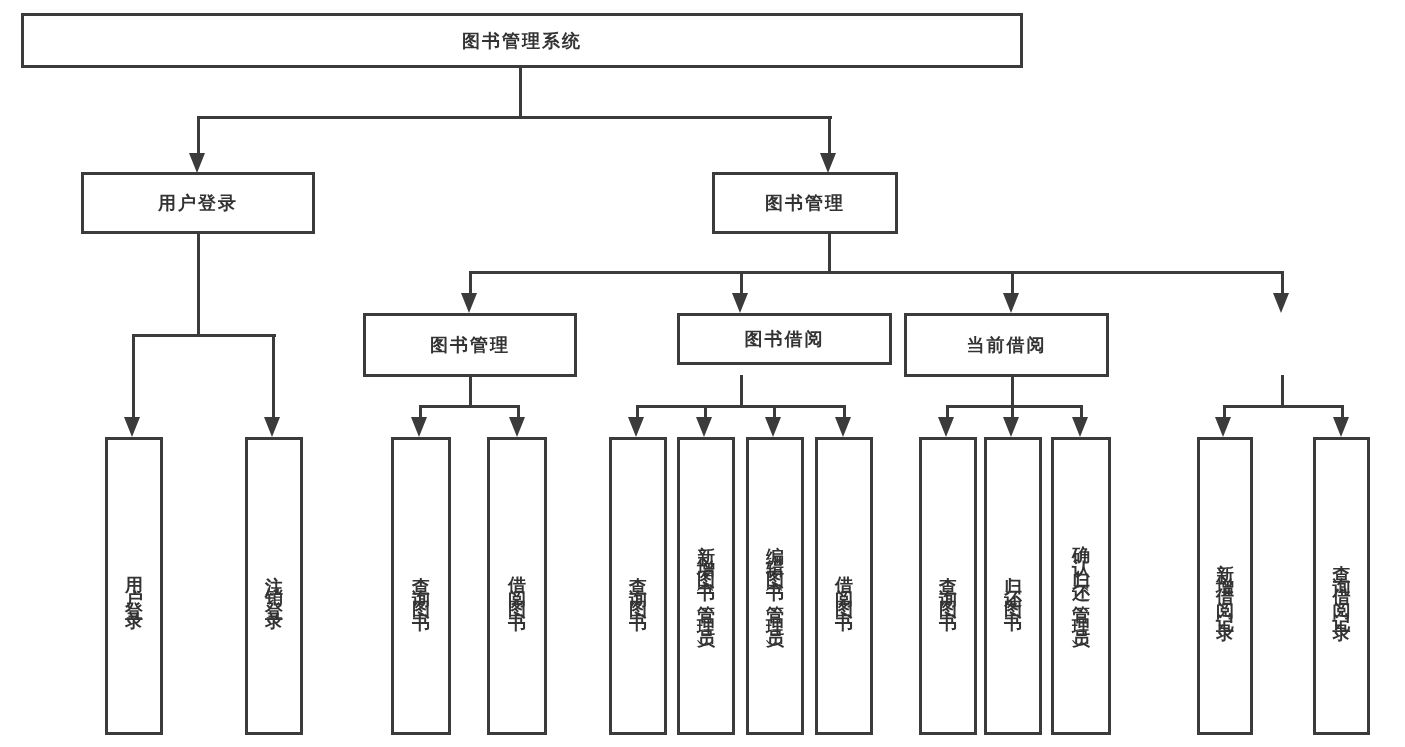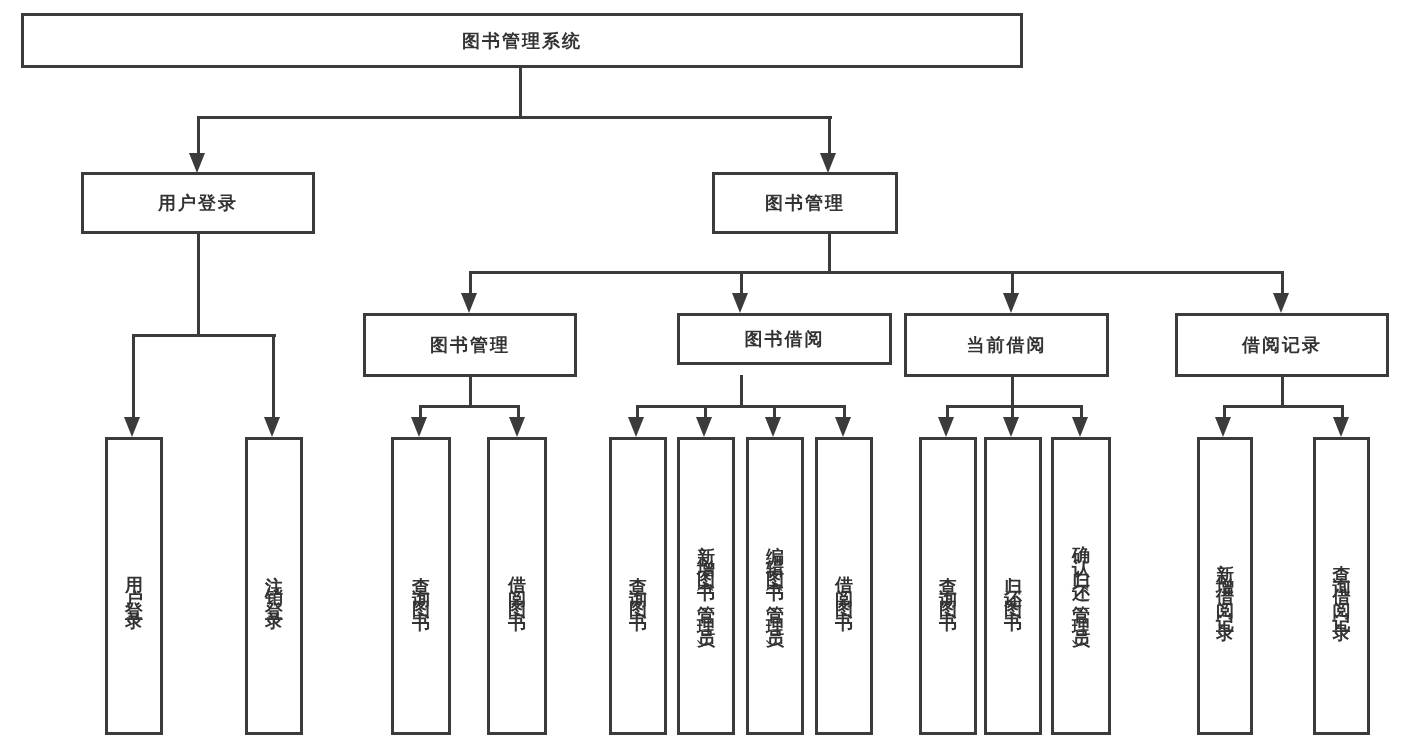--- a/index.html
+++ b/index.html
@@ -107,23 +107,20 @@
 
   <div class="node" style="left:363px;top:313px;width:214px;height:64px;">
     <span class="lbl">图书管理</span>
   </div>
   <div class="node" style="left:633px;top:313px;width:215px;height:52px;margin-left:44px;">
     <span class="lbl">图书借阅</span>
   </div>
   <div class="node" style="left:904px;top:313px;width:205px;height:64px;">
     <span class="lbl">当前借阅</span>
   </div>
-  <div class="node" style="left:1175px;top:313px;width:214px;height:64px;">
-    <span class="lbl">借阅记录</span>
-  </div>
 
   <div class="node vnode" style="left:105px;top:437px;width:58px;height:298px;">
     <span class="lbl">用户登录</span>
   </div>
   <div class="node vnode" style="left:245px;top:437px;width:58px;height:298px;">
     <span class="lbl">注销登录</span>
   </div>
 
   <div class="node vnode" style="left:391px;top:437px;width:60px;height:298px;">
     <span class="lbl">查询图书</span>

